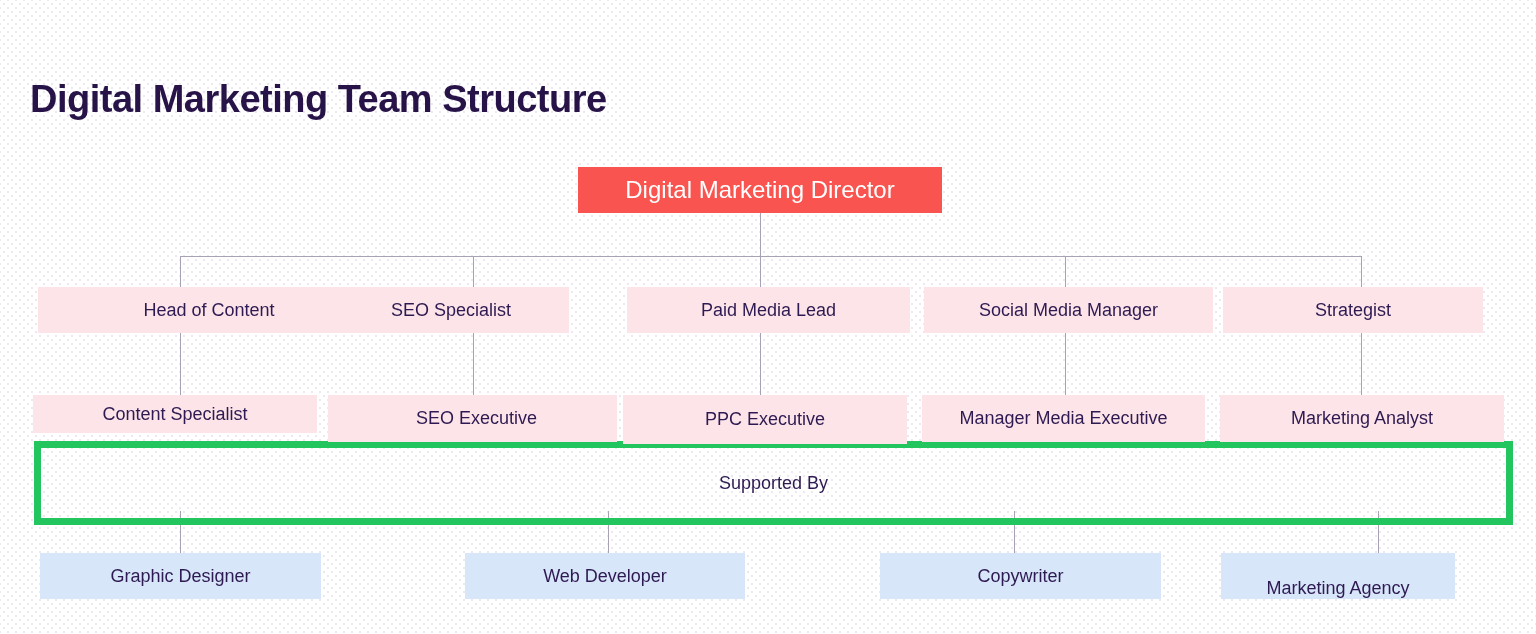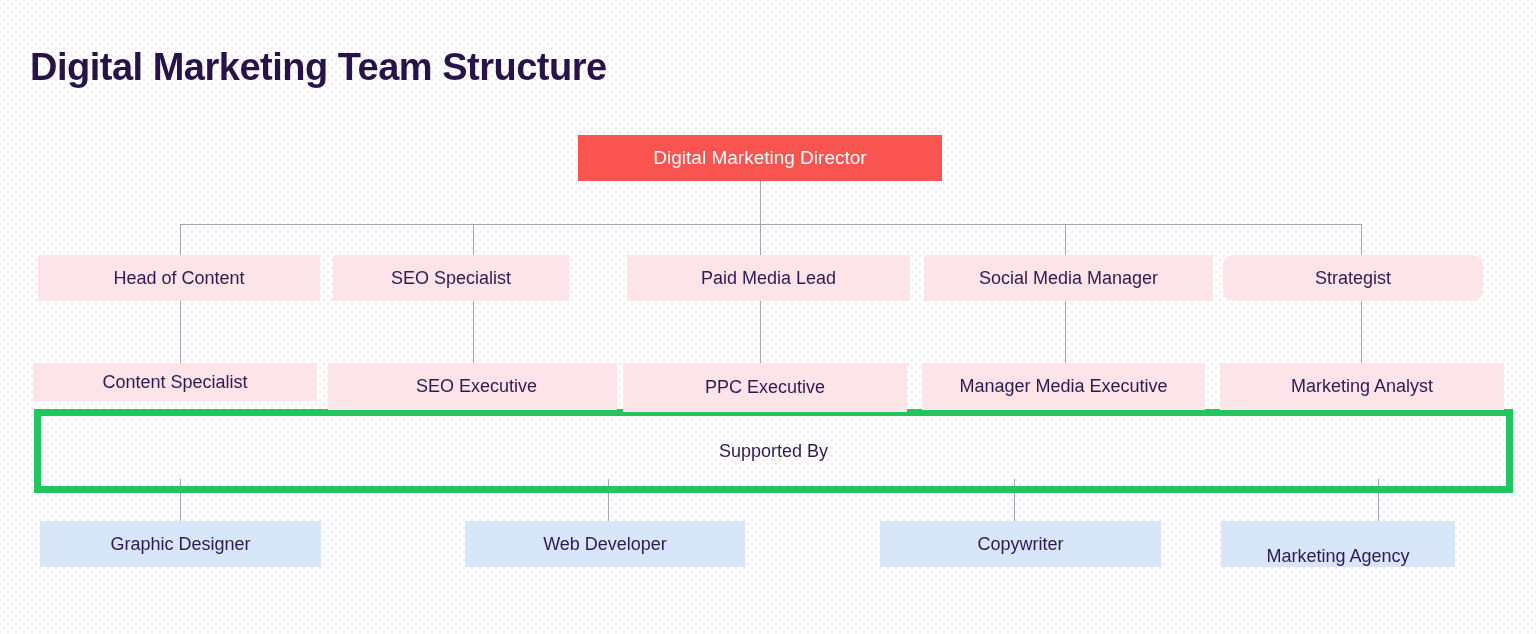--- a/index.html
+++ b/index.html
@@ -15,20 +15,21 @@
       radial-gradient(#ece7f0 0.8px, transparent 1px),
       radial-gradient(#ece7f0 0.8px, transparent 1px);
     background-size: 8px 8px;
     background-position: 0 0, 4px 4px;
     font-family: "Liberation Sans", sans-serif;
     overflow: hidden;
   }
   .canvas {
     position: absolute;
     inset: 0;
+    margin-top: 32px;
   }
   .page-title {
     position: absolute;
     left: 30px;
     top: 46px;
     font-size: 38px;
     font-weight: 700;
     letter-spacing: -0.5px;
     color: #271347;
     white-space: nowrap;
@@ -40,21 +41,21 @@
     align-items: center;
     justify-content: center;
     font-size: 18px;
     color: #2e1a52;
     white-space: nowrap;
     z-index: 2;
   }
   .node.director {
     background: #f9544f;
     color: #ffffff;
-    font-size: 19px;
+    font-size: 24px;
     z-index: 3;
   }
   .node.role {
     background: #fce4e8;
   }
   .node.support {
     background: #d8e6fa;
   }
   .supported-box {
     position: absolute;
@@ -102,33 +103,33 @@
   <div class="line v" style="left:1378px; top:479px; height:42px;"></div>
 
   <div class="supported-box">
     <span>Supported By</span>
   </div>
 
   <div class="node director" style="left:578px; top:135px; width:364px;">
     <span>Digital Marketing Director</span>
   </div>
 
-  <div class="node role" style="left:38px; top:255px; width:282px;">
+  <div class="node role" style="left:38px; top:255px; width:282px;padding-left:30px;">
     <span>Head of Content</span>
   </div>
   <div class="node role" style="left:333px; top:255px; width:236px;">
     <span>SEO Specialist</span>
   </div>
   <div class="node role" style="left:627px; top:255px; width:283px;">
     <span>Paid Media Lead</span>
   </div>
   <div class="node role" style="left:924px; top:255px; width:289px;">
     <span>Social Media Manager</span>
   </div>
-  <div class="node role" style="left:1223px; top:255px; width:260px;border-radius:10px;">
+  <div class="node role" style="left:1223px; top:255px; width:260px;">
     <span>Strategist</span>
   </div>
 
   <div class="node role" style="left:33px; top:363px; width:284px; height:38px;">
     <span>Content Specialist</span>
   </div>
   <div class="node role" style="left:328px; top:363px; width:281px; height:47px;padding-left:8px;">
     <span>SEO Executive</span>
   </div>
   <div class="node role" style="left:623px; top:363px; width:284px; height:49px;">

